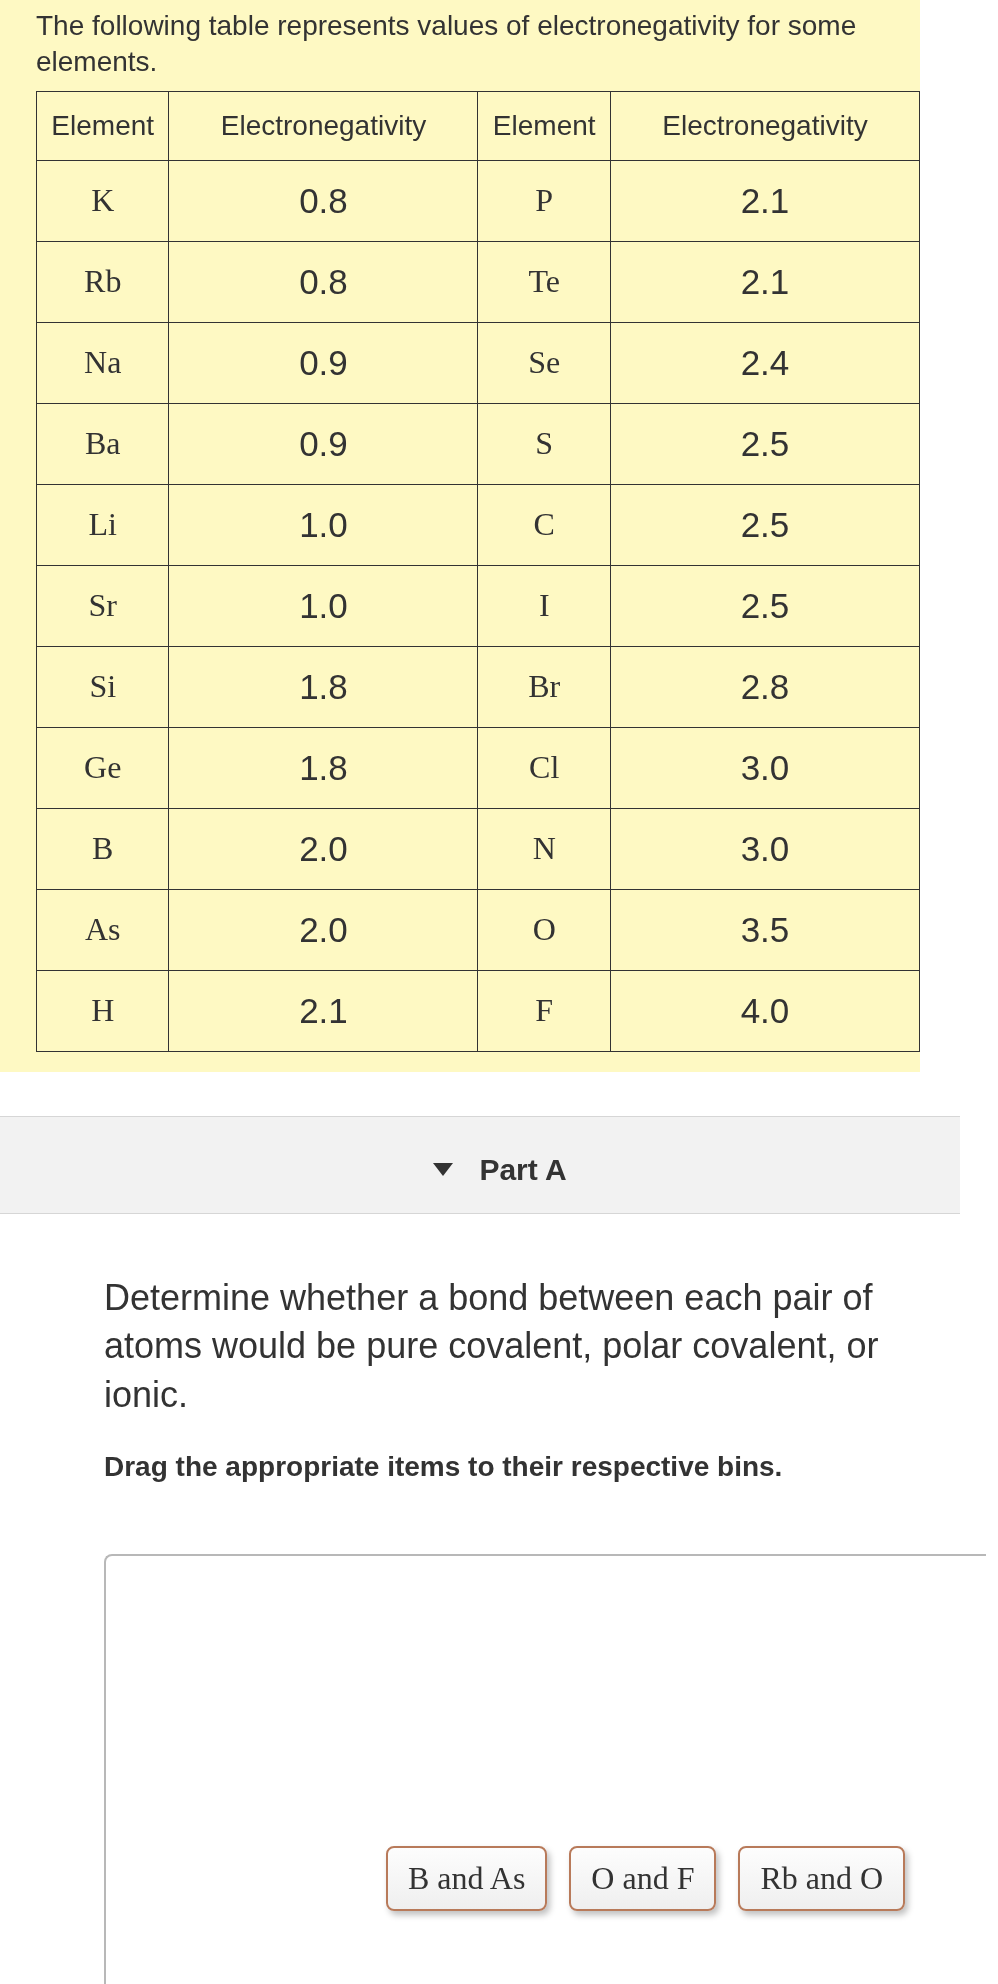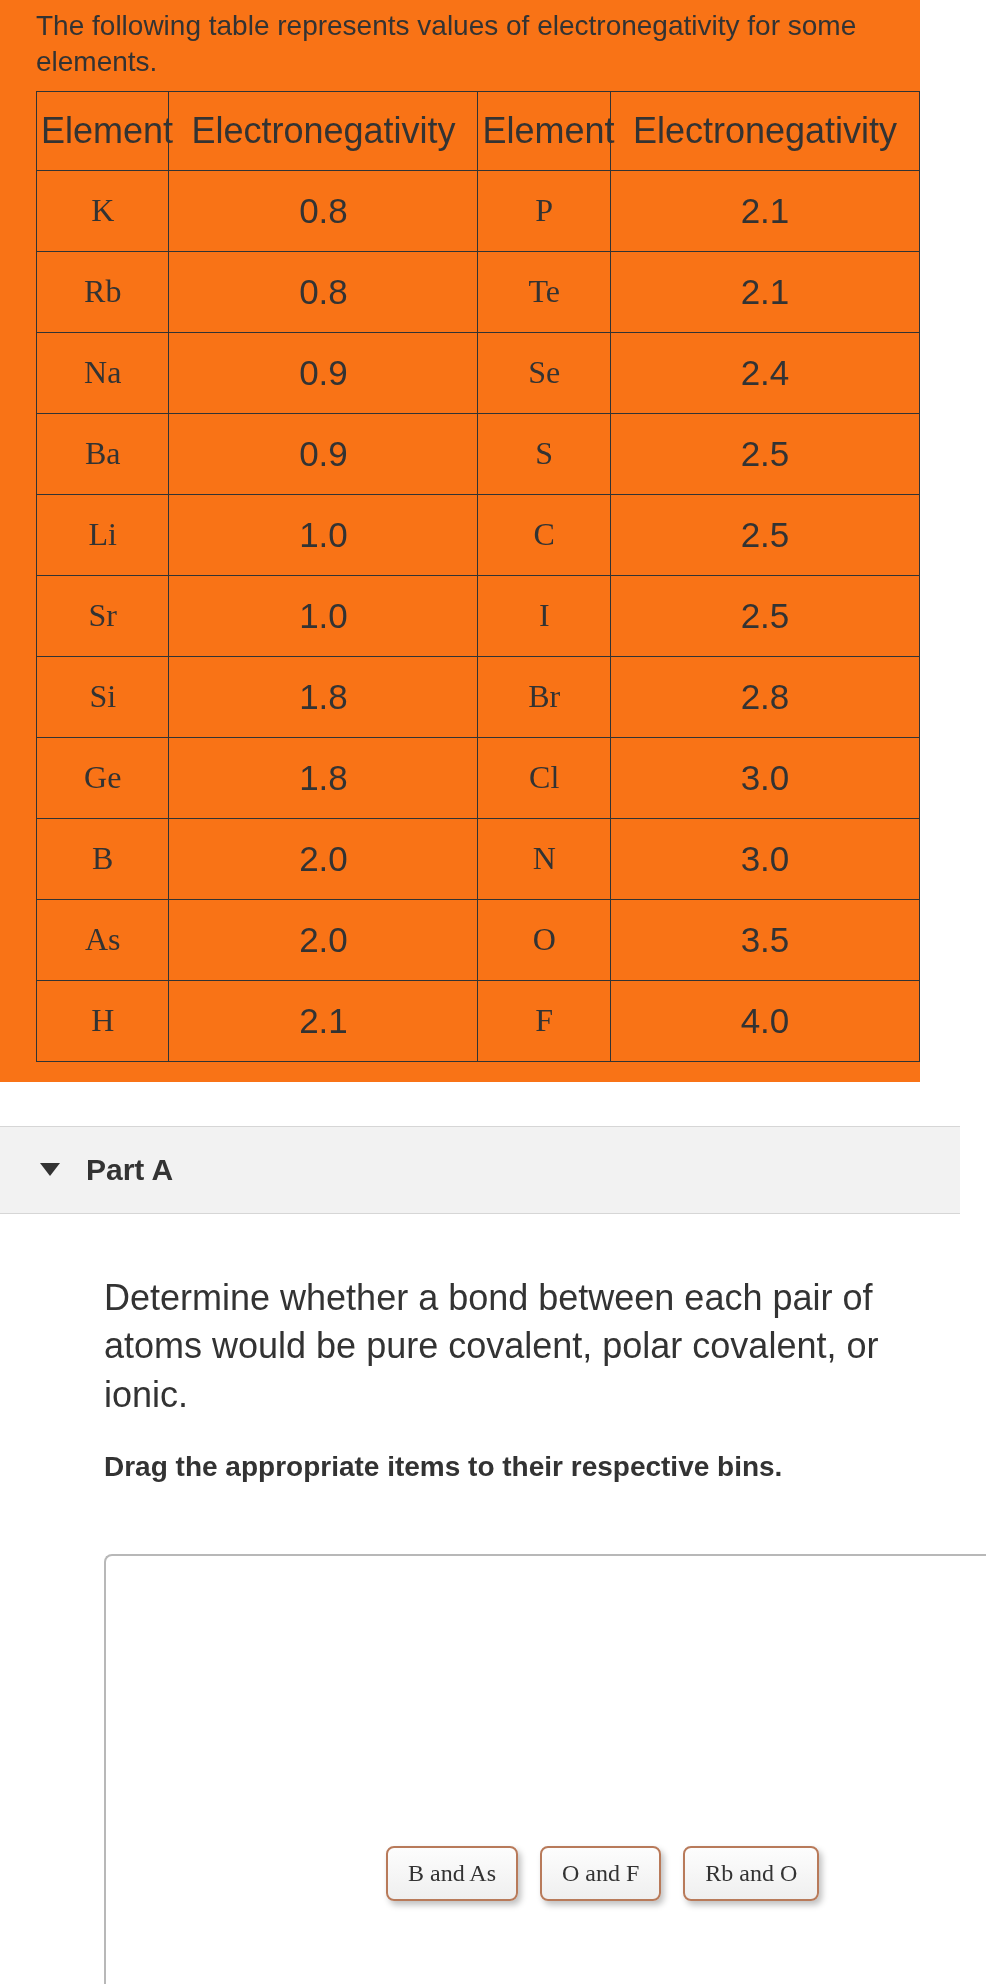--- a/index.html
+++ b/index.html
@@ -7,21 +7,21 @@
     padding: 0;
     font-family: Arial, Helvetica, sans-serif;
     background: #ffffff;
     color: #333333;
     width: 998px;
   }
   .page { width: 998px; }
 
   
   .info-panel {
-    background: #f97316;
+    background: #fef9c3;
     padding: 8px 0 0 0;
     width: 920px;
   }
   .intro {
     font-size: 28px;
     line-height: 1.3;
     padding: 0 36px 10px 36px;
     color: #333;
   }
 
@@ -31,21 +31,21 @@
     width: 884px;
     margin: 0 36px;
     table-layout: fixed;
   }
   .en-table th, .en-table td {
     border: 1px solid #333;
     text-align: center;
     vertical-align: middle;
   }
   .en-table th {
-    font-size: 36px;
+    font-size: 28px;
     font-weight: 400;
     padding: 18px 4px;
   }
   .en-table td {
     padding: 20px 4px;
   }
   .en-table .elem {
     font-family: "Times New Roman", Times, serif;
     font-size: 32px;
   }
@@ -55,23 +55,24 @@
   }
   .info-bottom-pad { height: 20px; }
 
   
   .part-bar {
     margin-top: 44px;
     width: 920px;
     background: #f2f2f2;
     border-top: 1px solid #d6d6d6;
     border-bottom: 1px solid #d6d6d6;
-    padding: 26px 0 26px 40px;
+    padding: 36px 0 26px 40px;
     display: flex;
     align-items: center;
+    justify-content: center;
   }
   .triangle {
     width: 0; height: 0;
     border-left: 10px solid transparent;
     border-right: 10px solid transparent;
     border-top: 13px solid #333;
     margin-right: 26px;
   }
   .part-title { font-size: 30px; font-weight: bold; color: #333; }
 
@@ -105,21 +106,21 @@
   }
   .items-row {
     position: absolute;
     top: 290px;
     left: 280px;
     display: flex;
     gap: 22px;
   }
   .drag-item {
     font-family: "Times New Roman", Times, serif;
-    font-size: 24px;
+    font-size: 32px;
     color: #333;
     background: linear-gradient(#fdfdfd, #efefef);
     border: 2px solid #b87a5a;
     border-radius: 8px;
     padding: 12px 20px;
     box-shadow: 3px 4px 6px rgba(0,0,0,0.25);
     white-space: nowrap;
   }
 
   

